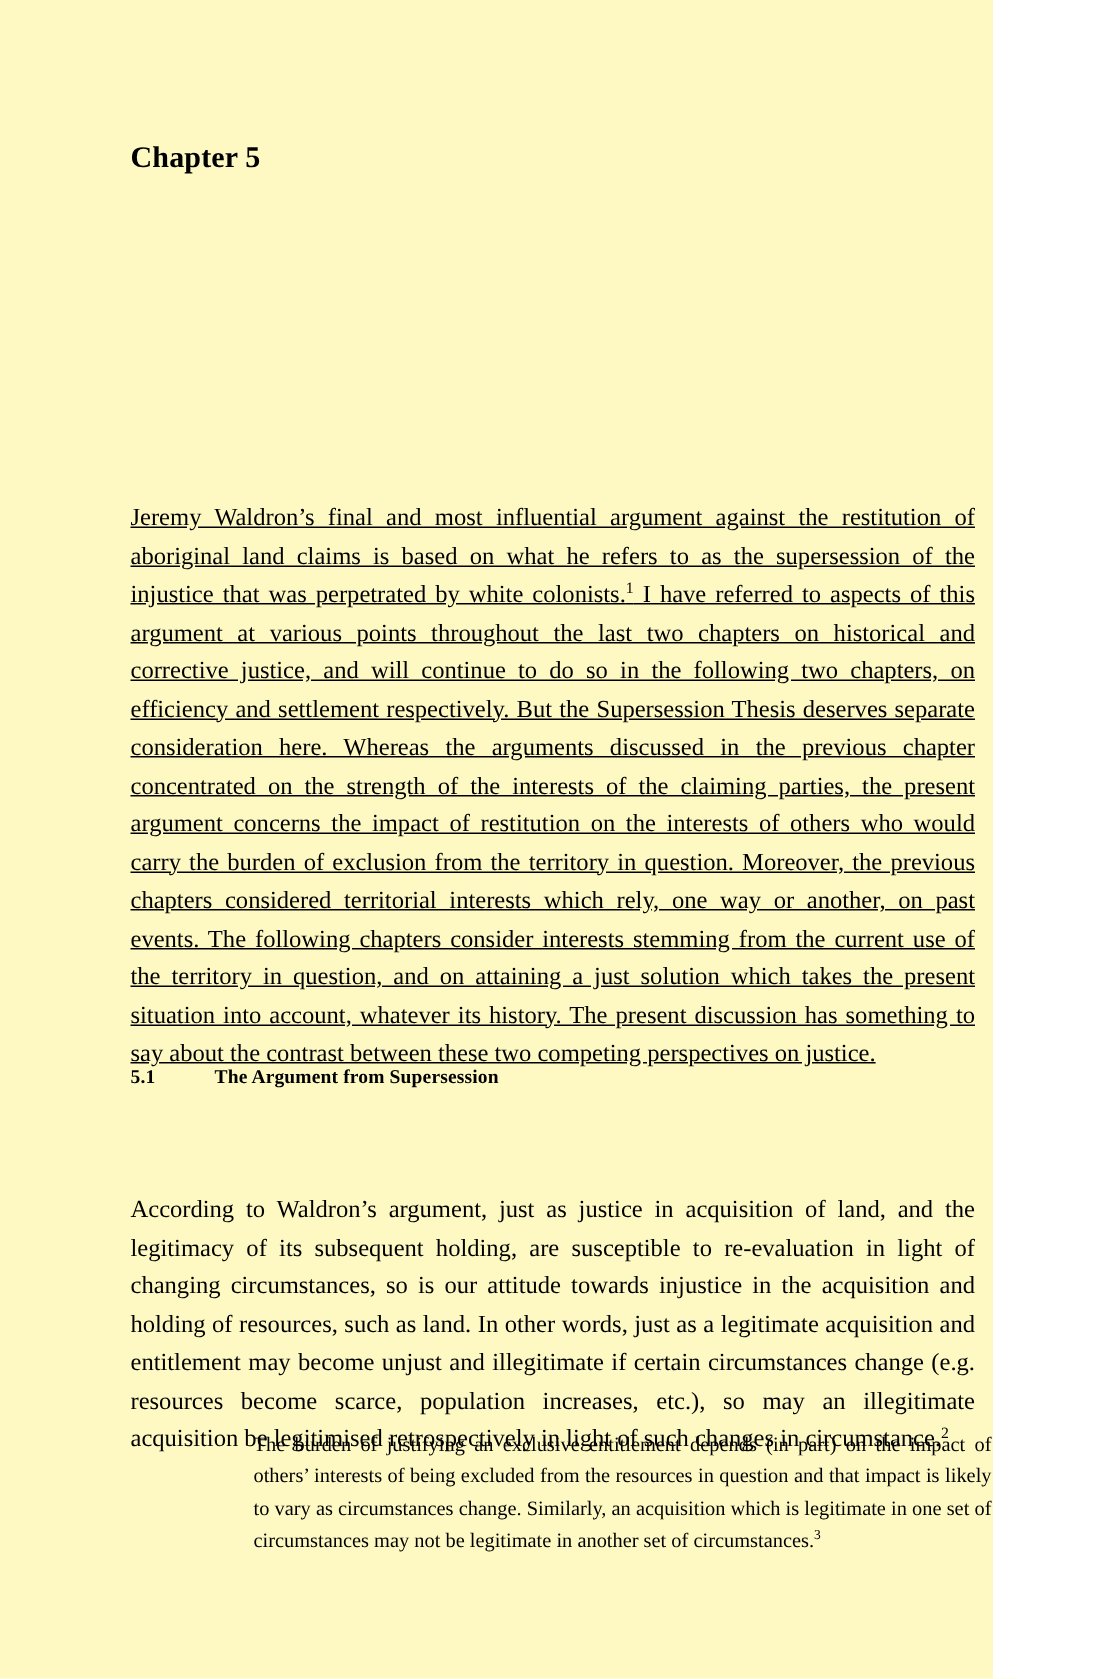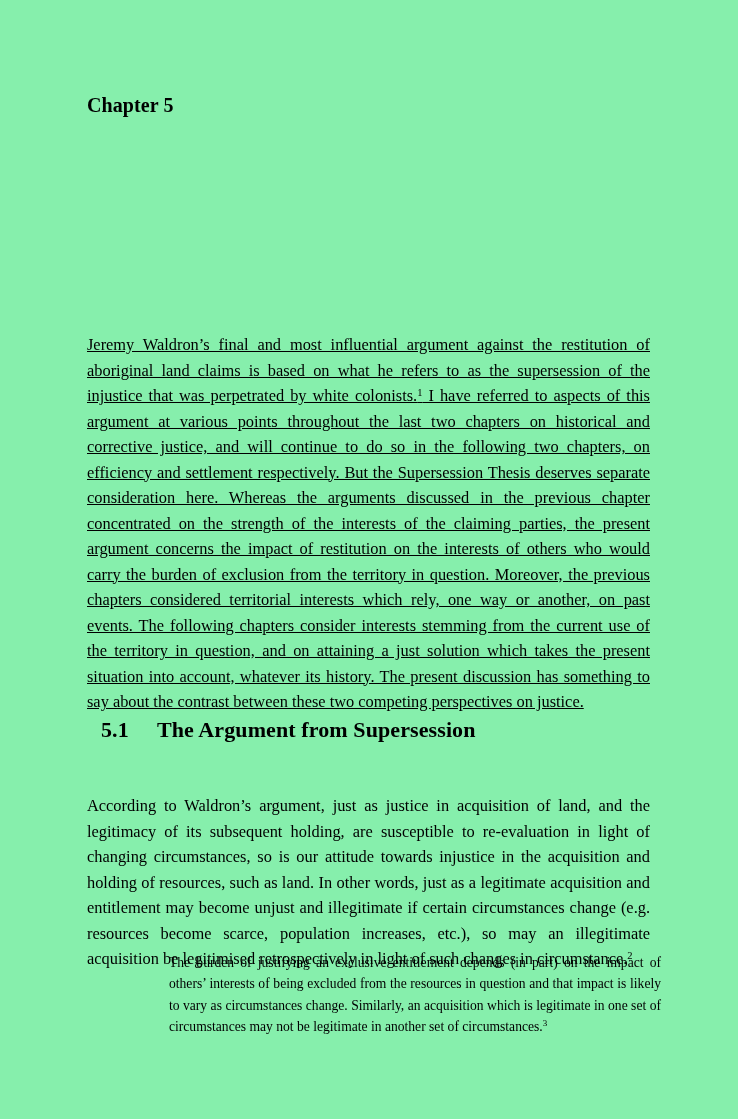--- a/index.html
+++ b/index.html
@@ -13,23 +13,23 @@
     height: 1119px;
     position: relative;
     font-family: "Liberation Serif", "DejaVu Serif", serif;
     color: #000000;
     overflow: hidden;
   }
   .page {
     position: absolute;
     left: 0;
     top: 0;
-    width: 738px;
+    width: 662px;
     height: 1119px;
-    background: #86efac;
+    background: #fef9c3;
   }
 
   
   .chapter-head {
     position: absolute;
     left: 87px;
     top: 92px;
     width: 563px;
   }
   .chapter-number {
@@ -69,25 +69,24 @@
     line-height: 0;
     vertical-align: 0.52em;
   }
 
   
   .section-head {
     position: absolute;
     left: 87px;
     top: 699px;
     width: 563px;
-    font-size: 22px;
+    font-size: 13px;
     font-weight: bold;
     letter-spacing: 0.1px;
     white-space: pre;
-    margin-left: 14px;
   }
   .section-num {
     display: inline-block;
     width: 56px;
   }
 
   
   .body-col-2 {
     position: absolute;
     left: 87px;

